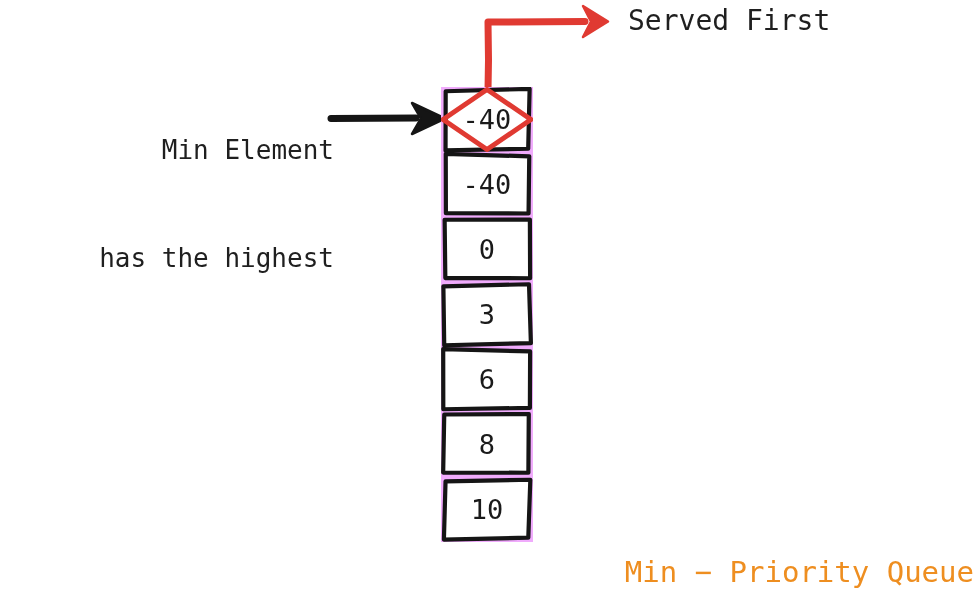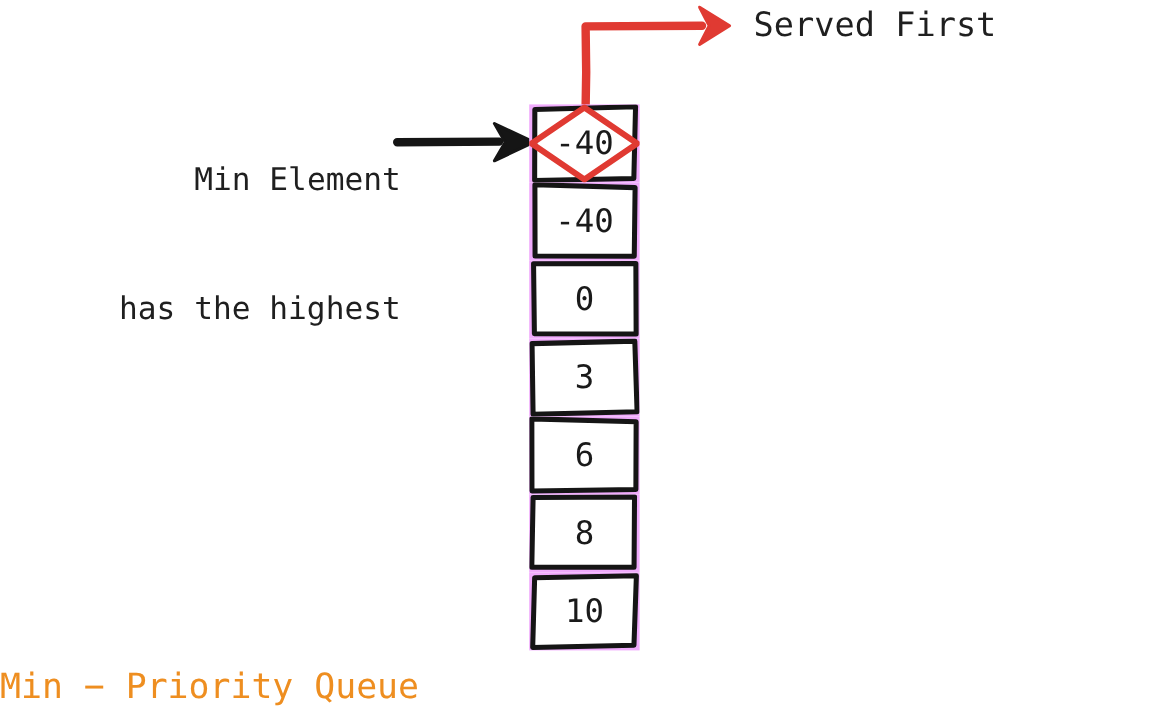--- a/index.html
+++ b/index.html
@@ -49,21 +49,21 @@
     color: #1f1f1f;
     white-space: pre;
   }
 
   
   .caption {
     position: absolute;
     left: 0px;
     top: 553px;
     width: 974px;
-    text-align: left;
+    text-align: right;
     font-size: 29px;
     line-height: 38px;
     color: #ee8e20;
     white-space: pre;
   }
 
   
   #queue {
     position: absolute;
     left: 441px;

